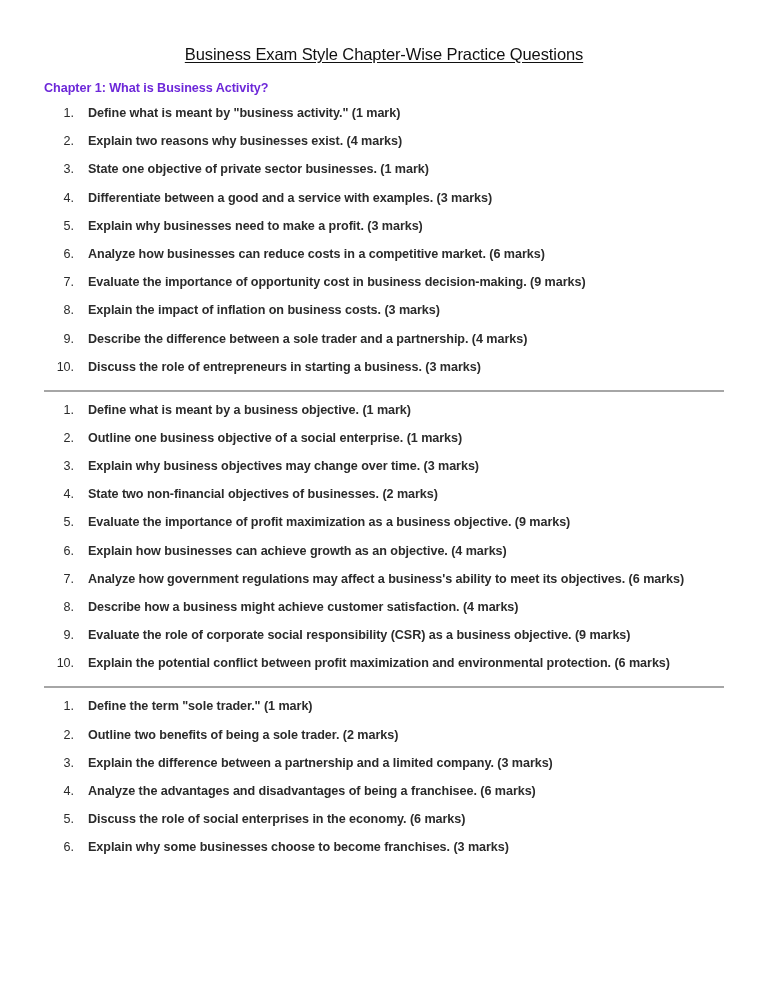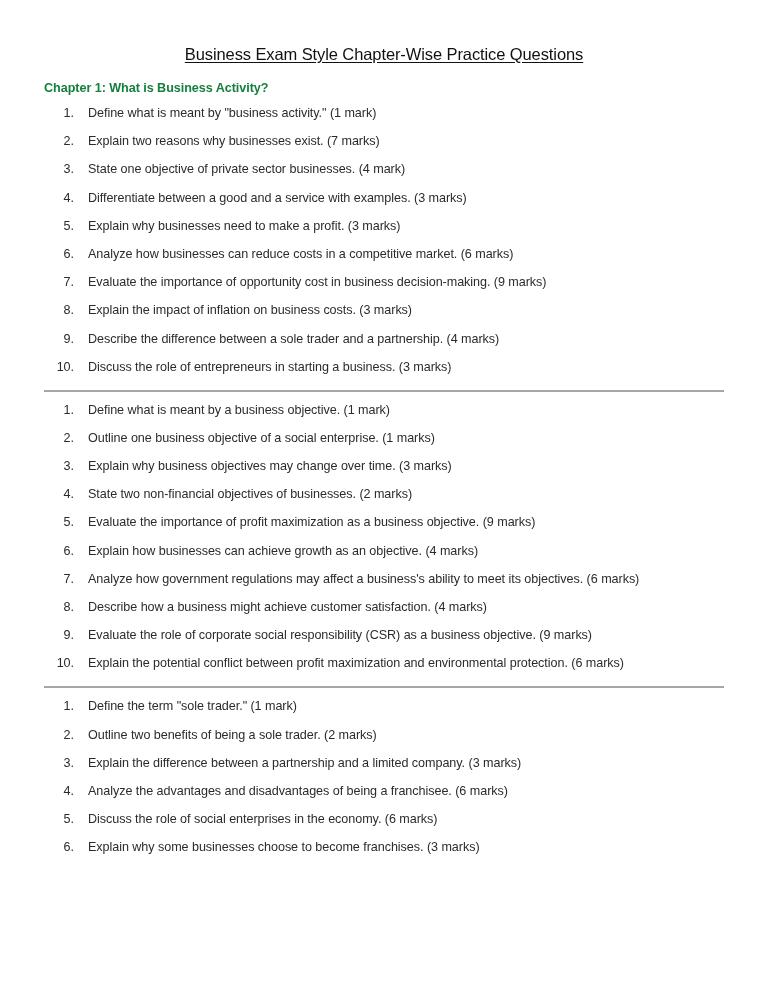--- a/index.html
+++ b/index.html
@@ -40,21 +40,21 @@
     padding-top: 45px;
     letter-spacing: -0.1px;
     white-space: nowrap;
   }
   .chapter {
     margin: 0;
   }
   .chapter-heading {
     font-size: 12.6px;
     font-weight: bold;
-    color: #15803d;
+    color: #6d28d9;
     margin: 0;
     padding-top: 17px;
     letter-spacing: -0.05px;
   }
   .q-list {
     list-style: none;
     margin: 0;
     padding: 0;
     padding-top: 11px;
   }
@@ -71,20 +71,21 @@
   .q-num {
     position: absolute;
     left: 0;
     top: 0;
     width: 30px;
     text-align: right;
     color: #2b2b2b;
   }
   .q-text {
     display: block;
+    font-weight: bold;
   }
   .chapter-divider {
     width: 680px;
     height: 2px;
     background: #a6a6a6;
     border: 0;
     margin: 0;
     margin-top: 15px;
   }
   .chapter + .chapter .chapter-heading { padding-top: 17px; }
@@ -100,25 +101,25 @@
     <div id="chapters-root">
         <section class="chapter">
           <h2 class="chapter-heading">Chapter 1: What is Business Activity?</h2>
           <ol class="q-list">
             <li class="q-item">
               <span class="q-num">1.</span>
               <span class="q-text">Define what is meant by "business activity." (1 mark)</span>
             </li>
             <li class="q-item">
               <span class="q-num">2.</span>
-              <span class="q-text">Explain two reasons why businesses exist. (7 marks)</span>
+              <span class="q-text">Explain two reasons why businesses exist. (4 marks)</span>
             </li>
             <li class="q-item">
               <span class="q-num">3.</span>
-              <span class="q-text">State one objective of private sector businesses. (4 mark)</span>
+              <span class="q-text">State one objective of private sector businesses. (1 mark)</span>
             </li>
             <li class="q-item">
               <span class="q-num">4.</span>
               <span class="q-text">Differentiate between a good and a service with examples. (3 marks)</span>
             </li>
             <li class="q-item">
               <span class="q-num">5.</span>
               <span class="q-text">Explain why businesses need to make a profit. (3 marks)</span>
             </li>
             <li class="q-item">

